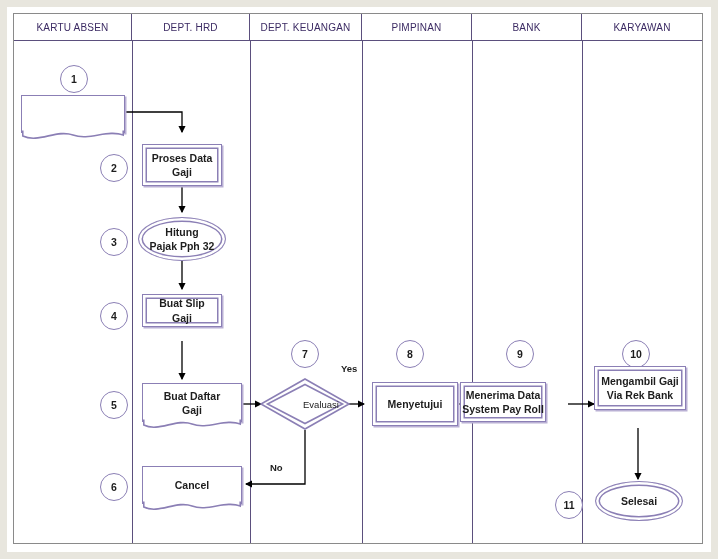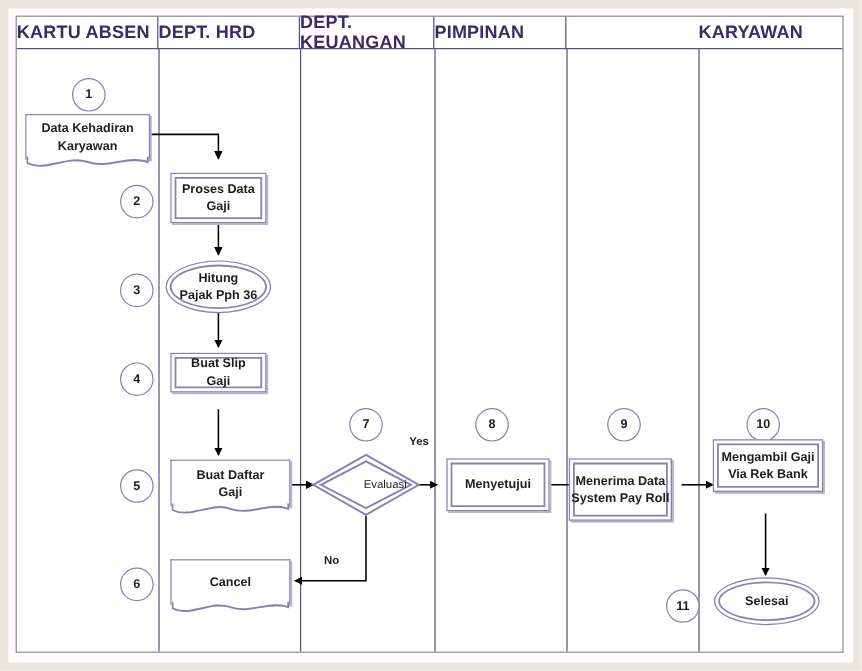--- a/index.html
+++ b/index.html
@@ -29,23 +29,23 @@
     border:1px solid #8a8a8a;
     background:#ffffff;
   }
   
   .hdr{
     position:absolute;
     top:0;
     height:26px;
     box-sizing:border-box;
     border-right:1px solid #5b4f7d;
-    display:flex;align-items:center;
-    font-size:15px;
-    font-weight:bold;
+    display:flex;align-items:center;justify-content:center;
+    font-size:10px;
+    font-weight:normal;
     color:#3b2a63;
     letter-spacing:0.2px;
   }
   .hdr.first{border-left:none;}
   .hdr-line{
     position:absolute;
     left:0;top:26px;
     width:688px;height:0;
     border-top:1px solid #5b4f7d;
   }
@@ -142,20 +142,23 @@
       </div>
       <div class="hdr" style="left:118px;width:118px;">
         <span>DEPT. HRD</span>
       </div>
       <div class="hdr" style="left:348px;width:110px;">
         <span>PIMPINAN</span>
       </div>
       <div class="hdr" style="left:236px;width:112px;">
         <span>DEPT. KEUANGAN</span>
       </div>
+      <div class="hdr" style="left:458px;width:110px;">
+        <span>BANK</span>
+      </div>
       <div class="hdr" style="left:568px;width:120px;border-right:none;">
         <span>KARYAWAN</span>
       </div>
       <div class="hdr-line"></div>
 
       <div class="lane-sep" style="left:118px;"></div>
       <div class="lane-sep" style="left:236px;"></div>
       <div class="lane-sep" style="left:348px;"></div>
       <div class="lane-sep" style="left:458px;"></div>
       <div class="lane-sep" style="left:568px;"></div>
@@ -216,35 +219,33 @@
         <span>9</span>
       </div>
       <div class="step" style="left:608px;top:326px;">
         <span>10</span>
       </div>
       <div class="step" style="left:541px;top:477px;">
         <span>11</span>
       </div>
 
       <div class="node doc-node" style="left:7px;top:81px;width:104px;height:38px;">
-        <span class="lbl" style="white-space:pre-line;">Data Kehadiran
-Karyawan</span>
         <svg class="doc-wave" viewBox="0 0 104 12" preserveAspectRatio="none">
           <path d="M0.8,0.5 L0.8,6 C17,13.5 35,-1 52,5 C69,11 87,-1 103.2,5 L103.2,0.5" fill="#ffffff" stroke="#8b7fb5" stroke-width="1.6"></path>
         </svg>
       </div>
 
       <div class="node rect-dbl" style="left:128px;top:130px;width:80px;height:42px;">
         <span style="white-space:pre-line;">Proses Data
 Gaji</span>
       </div>
 
       <div class="node ellipse" style="left:124px;top:203px;width:88px;height:44px;">
         <span style="white-space:pre-line;">Hitung
-Pajak Pph 36</span>
+Pajak Pph 32</span>
       </div>
 
       <div class="node rect-dbl" style="left:128px;top:280px;width:80px;height:33px;">
         <span style="white-space:pre-line;">Buat Slip
 Gaji</span>
       </div>
 
       <div class="node doc-node" style="left:128px;top:369px;width:100px;height:39px;">
         <span style="white-space:pre-line;">Buat Daftar
 Gaji</span>
@@ -265,21 +266,21 @@
           <polygon points="46,2 90,27 46,52 2,27" fill="#ffffff" stroke="#8b7fb5" stroke-width="1.6"></polygon>
           <polygon points="46,7.5 83.5,27 46,46.5 8.5,27" fill="none" stroke="#8b7fb5" stroke-width="1.6"></polygon>
         </svg>
         <div class="diamond-label">Evaluasi</div>
       </div>
 
       <div class="node rect-dbl" style="left:358px;top:368px;width:86px;height:44px;">
         <span style="white-space:pre-line;">Menyetujui</span>
       </div>
 
-      <div class="node rect-dbl" style="left:460px;top:368px;width:86px;height:52px;">
+      <div class="node rect-dbl" style="left:446px;top:368px;width:86px;height:40px;">
         <span style="white-space:pre-line;">Menerima Data
 System Pay Roll</span>
       </div>
 
       <div class="node rect-dbl" style="left:580px;top:352px;width:92px;height:44px;">
         <span style="white-space:pre-line;">Mengambil Gaji
 Via Rek Bank</span>
       </div>
 
       <div class="node ellipse-single" style="left:581px;top:467px;width:88px;height:40px;">

